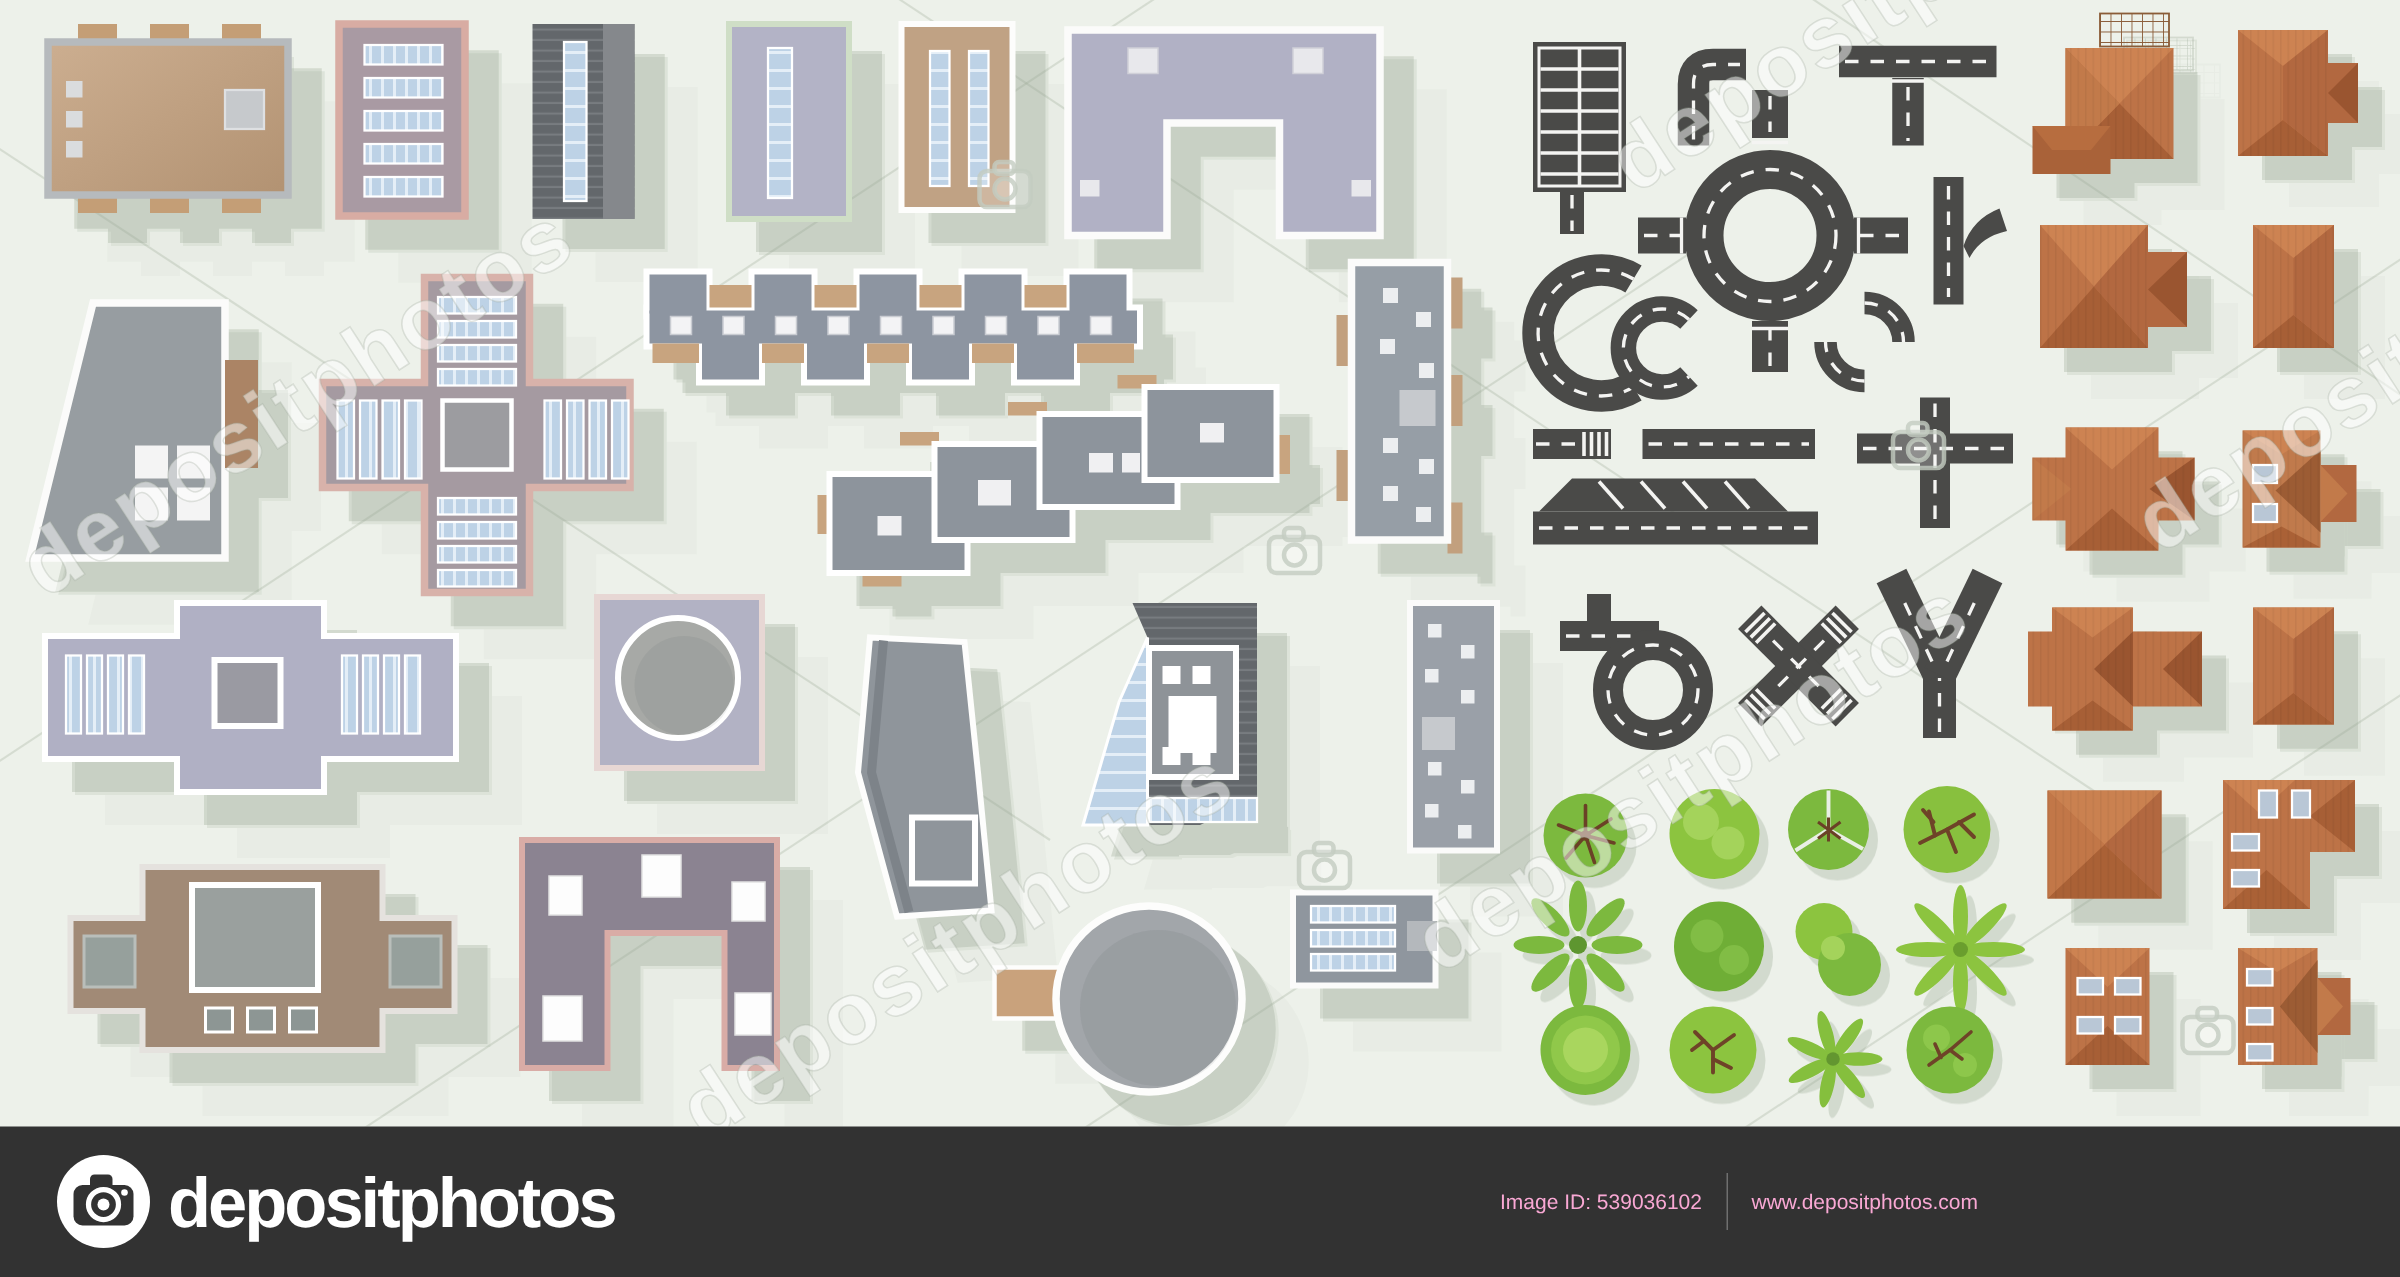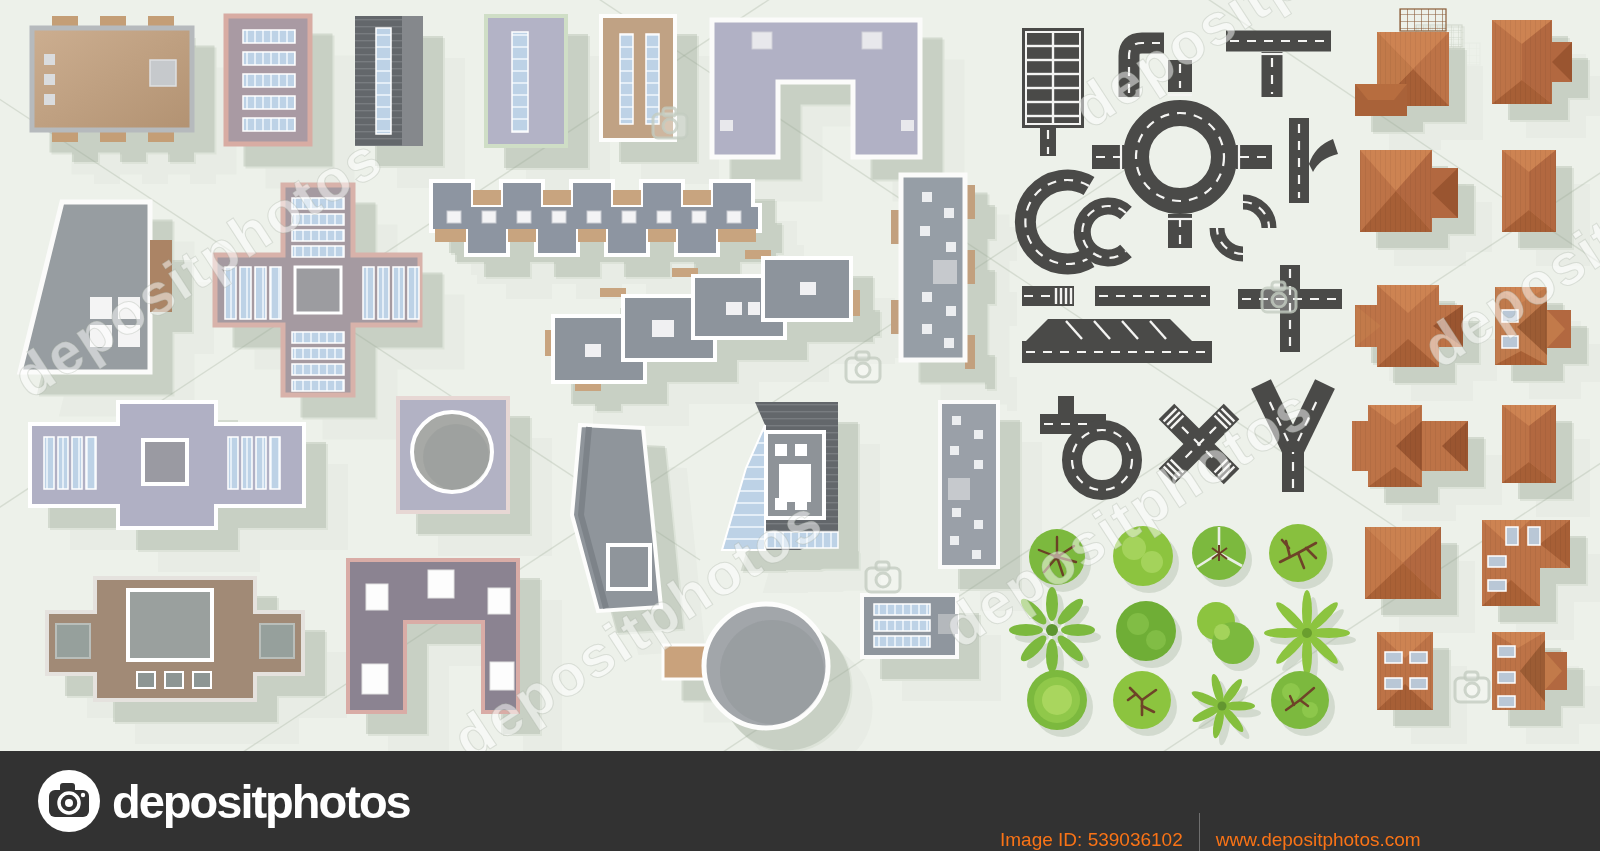--- a/index.html
+++ b/index.html
@@ -22,22 +22,22 @@
   .winw{fill:#f3f3f5;stroke:#c9ccd2;stroke-width:1;}
   
   .wm-line{stroke:rgba(168,180,163,0.35);stroke-width:1.4;}
   .wm-text{font:700 58px "Liberation Sans",sans-serif;letter-spacing:2px;
            fill:rgba(255,255,255,0.50);stroke:rgba(158,170,156,0.30);stroke-width:1;}
   .wm-cam{stroke:rgba(195,204,192,0.8);fill:rgba(255,255,255,0.22);}
   
   .footer{position:absolute;left:0;top:751px;width:1600px;height:100px;background:#323232;}
   .brand{position:absolute;left:36px;top:0;height:100px;display:flex;align-items:center;gap:10px;}
   .brand-text{color:#ffffff;font-size:47px;font-weight:800;letter-spacing:-2px;}
-  .meta{position:absolute;left:1000px;top:0;height:100px;display:flex;align-items:flex-end;gap:16px;
-        color:#f97316;font-size:19px;}
+  .meta{position:absolute;left:1000px;top:0;height:100px;display:flex;align-items:center;gap:16px;
+        color:#f9a8d4;font-size:14px;}
   .meta .divider{width:1px;height:38px;background:#6f6f6f;display:inline-block;}
 </style>
 </head>
 <body>
 
 <div class="stage">
 
 <svg width="1600" height="751" viewBox="0 0 1600 751">
   <defs>
     <linearGradient id="gTan" x1="0" y1="0" x2="1" y2="1">

